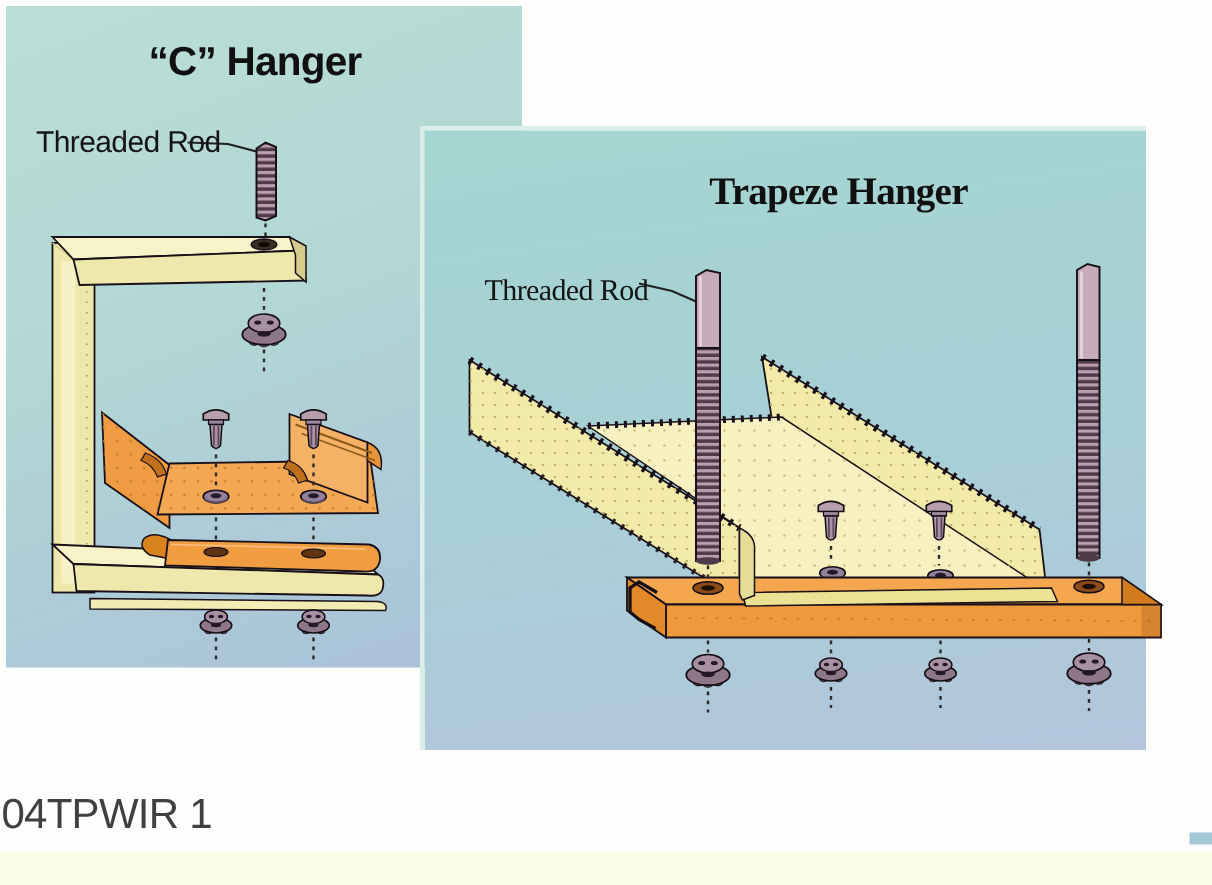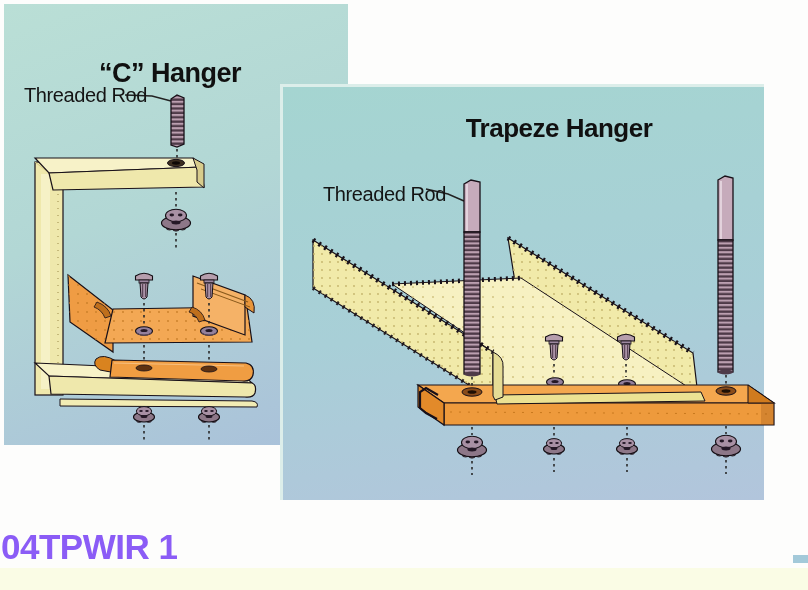--- a/index.html
+++ b/index.html
@@ -3,32 +3,32 @@
 <meta charset="utf-8">
 <style>
   html,body{margin:0;padding:0;background:#ffffff;}
   .stage{position:relative;width:808px;height:590px;background:#fdfdfc;overflow:hidden;
          font-family:"Liberation Sans", sans-serif;}
   .panel{position:absolute;}
   .panel-c{left:4px;top:4px;width:344px;height:441px;
            background:linear-gradient(160deg,#badfd6 0%,#b2d7d5 45%,#a9c0da 100%);}
   .panel-t{left:280px;top:84px;width:484px;height:416px;
            border-top:3px solid #dceeea;border-left:3px solid #dceeea;box-sizing:border-box;
-           background:linear-gradient(172deg,#a5d5d1 0%,#a8cfd7 55%,#b2c5dc 100%);}
+           background:linear-gradient(172deg,#a5d5d1 0%,#a8cfd7 55%,#b2c5dc 100%);font-family:Liberation Serif, serif;}
   .panel svg{position:absolute;left:0;top:0;}
   .panel-t svg{left:-3px;top:-3px;}
   .diagram-title{position:absolute;color:#101010;font-weight:bold;text-align:center;
                  letter-spacing:-0.5px;}
-  .title-c{left:36px;top:22px;width:260px;font-size:27px;margin-top:32px;}
+  .title-c{left:36px;top:22px;width:260px;font-size:27px;}
   .title-t{left:140px;top:26px;width:272px;font-size:26px;}
   .rod-label{position:absolute;color:#141414;font-size:20px;letter-spacing:-0.4px;}
   .rod-label-c{left:20px;top:80px;}
   .rod-label-t{left:40px;top:96px;}
-  .caption{position:absolute;left:1px;top:527px;font-size:35px;font-weight:bold;
-           color:#8b5cf6;letter-spacing:-0.5px;}
+  .caption{position:absolute;left:1px;top:527px;font-size:28px;font-weight:normal;
+           color:#404040;letter-spacing:-0.5px;}
   .strip{position:absolute;left:0;top:568px;width:808px;height:22px;background:#fafce5;}
   .artifact{position:absolute;left:793px;top:555px;width:15px;height:8px;background:#a3c9d9;}
 </style>
 </head>
 <body>
 
 <div class="stage">
 
   <svg width="0" height="0" style="position:absolute" aria-hidden="true">
     <defs>

